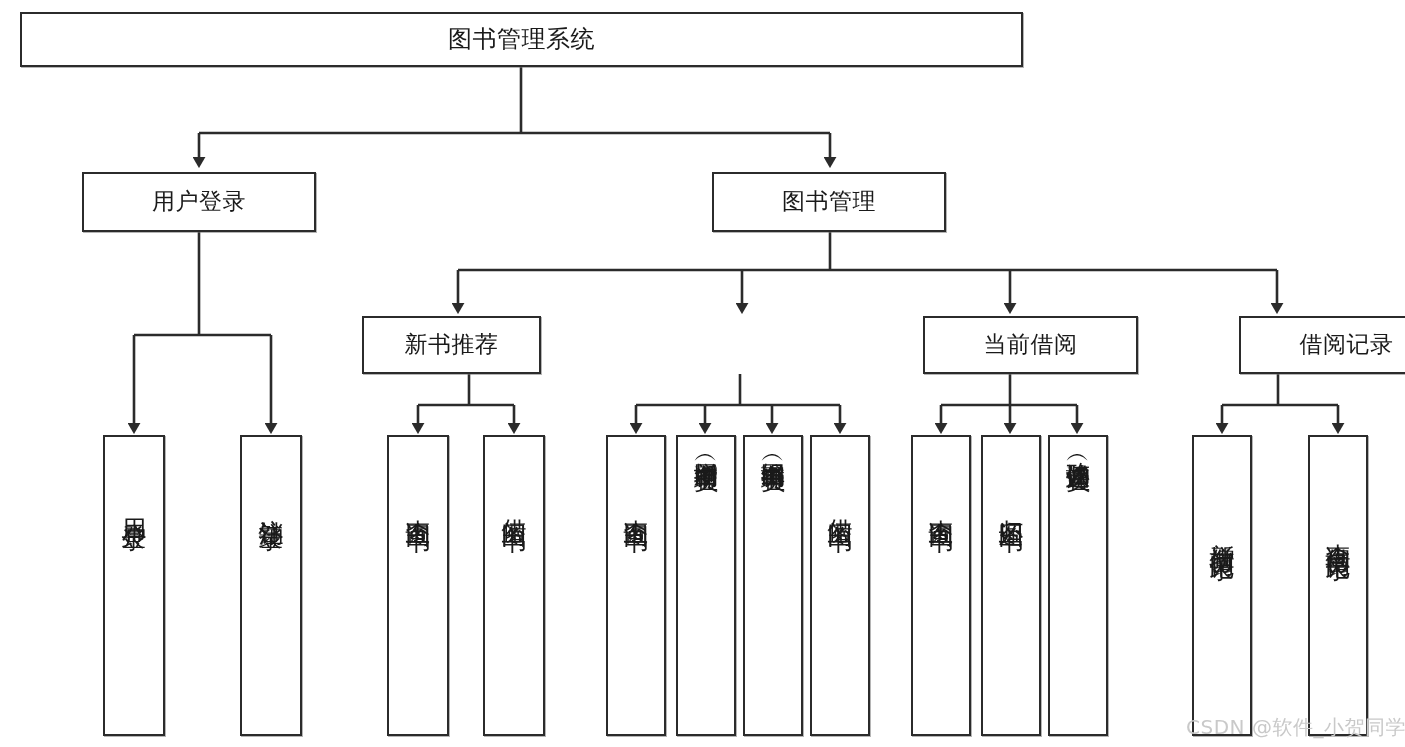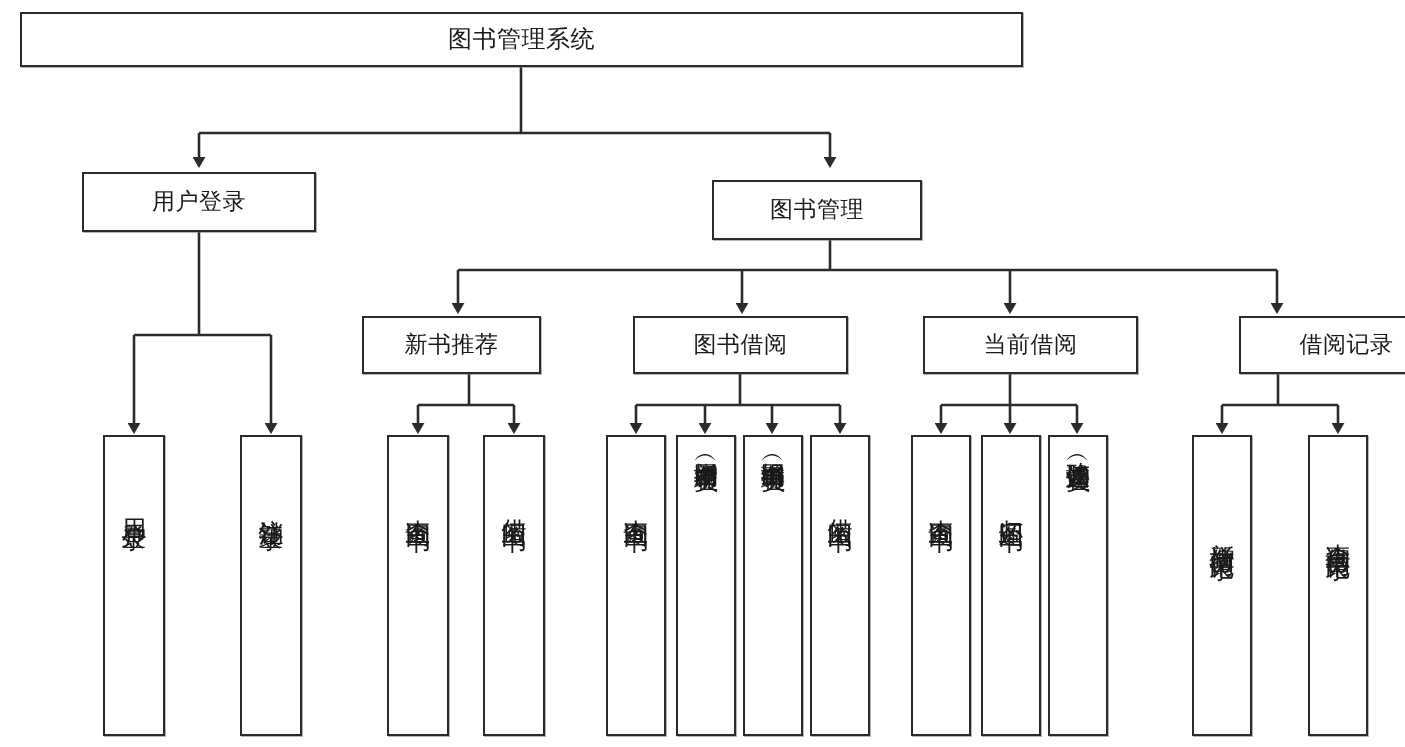--- a/index.html
+++ b/index.html
@@ -137,31 +137,28 @@
   </svg>
 
   <div class="node h root" style="left:20px; top:12px; width:1003px; height:55px;">
     <span class="lbl">图书管理系统</span>
   </div>
 
   <div class="node h" style="left:82px; top:172px; width:234px; height:60px;">
     <span class="lbl">用户登录</span>
   </div>
 
-  <div class="node h" style="left:712px; top:180px; width:210px; height:60px;">
+  <div class="node h" style="left:712px; top:172px; width:234px; height:60px;">
     <span class="lbl">图书管理</span>
   </div>
 
   <div class="node h" style="left:362px; top:316px; width:179px; height:58px;">
     <span class="lbl">新书推荐</span>
   </div>
 
-  <div class="node h" style="left:633px; top:316px; width:215px; height:58px;">
-    <span class="lbl">图书借阅</span>
-  </div>
 
   <div class="node h" style="left:923px; top:316px; width:215px; height:58px;">
     <span class="lbl">当前借阅</span>
   </div>
 
   <div class="node h" style="left:1239px; top:316px; width:215px; height:58px;">
     <span class="lbl">借阅记录</span>
   </div>
 
   <div class="node v mid" style="left:103px; top:435px; width:62px; height:301px;">
@@ -209,14 +206,15 @@
   </div>
 
   <div class="node v midb" style="left:1192px; top:435px; width:60px; height:301px;">
     <span class="lbl">新增借阅记录</span>
   </div>
 
   <div class="node v midb" style="left:1308px; top:435px; width:60px; height:301px;">
     <span class="lbl">查询借阅记录</span>
   </div>
 
+  <div class="watermark">CSDN @软件_小贺同学</div>
 
 </div>
 
 </body></html>

